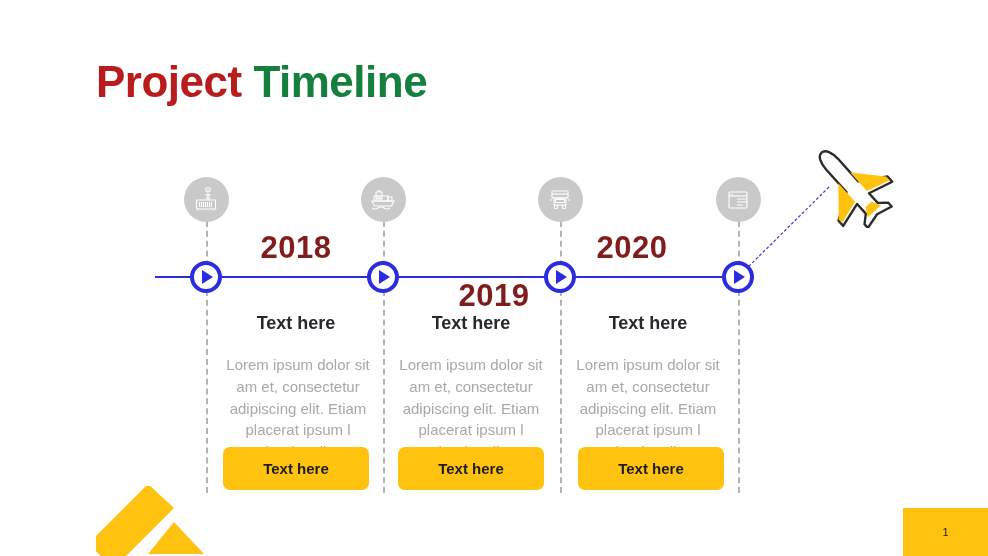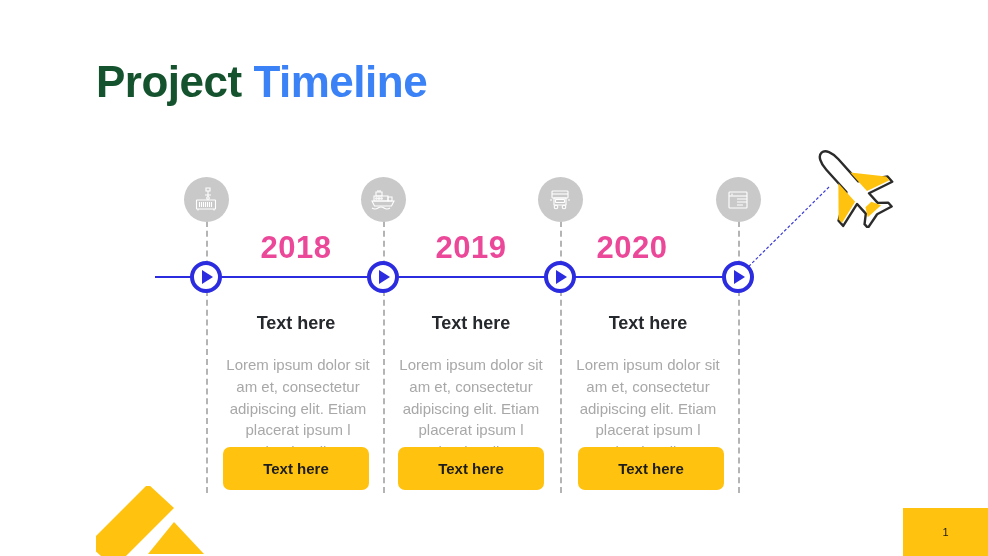--- a/index.html
+++ b/index.html
@@ -22,22 +22,22 @@
   .title {
     position: absolute;
     left: 96px;
     top: 57px;
     font-size: 44px;
     font-weight: bold;
     letter-spacing: -0.5px;
     white-space: nowrap;
     line-height: 1.15;
   }
-  .title .t-dark { color: #14532d; }
-  .title .t-blue { color: #3b82f6; }
+  .title .t-dark { color: #b91c1c; }
+  .title .t-blue { color: #15803d; }
 
   
   .baseline {
     position: absolute;
     left: 155px;
     top: 276px;
     width: 591px;
     height: 2px;
     background: #2b2be0;
   }
@@ -92,21 +92,21 @@
 
   
   .year {
     position: absolute;
     top: 230px;
     width: 160px;
     margin-left: -80px;
     text-align: center;
     font-size: 31px;
     font-weight: bold;
-    color: #ec4899;
+    color: #7f1d1d;
     letter-spacing: 0.5px;
   }
 
   
   .col-head {
     position: absolute;
     top: 313px;
     width: 180px;
     margin-left: -90px;
     text-align: center;
@@ -266,21 +266,21 @@
   <svg class="plane" viewBox="0 0 95 90">
     <g transform="rotate(-42 47 45)">
       <path d="M47 4 c5 0 8 7 8 16 v30 l25 16 v7 l-25 -7 v13 l8 7 v5 l-16 -4 l-16 4 v-5 l8 -7 v-13 l-25 7 v-7 l25 -16 v-30 c0 -9 3 -16 8 -16 z" fill="#ffffff" stroke="#2b2b2b" stroke-width="2.4" stroke-linejoin="round"></path>
       <path d="M55 38 l24 27 v5 l-24 -7 z" fill="#ffc20e"></path>
       <path d="M39 38 l-24 27 v5 l24 -7 z" fill="#ffc20e"></path>
       <path d="M43 74 h8 l5 9 h-18 z" fill="#ffc20e"></path>
     </g>
   </svg>
 
   <div class="year" style="left:296px;">2018</div>
-  <div class="year" style="left:471px;">2019</div>
+  <div class="year" style="left:494px;margin-top:48px;">2019</div>
   <div class="year" style="left:632px;">2020</div>
 
   <div class="col-head" style="left:296px;">Text here</div>
   <div class="col-body" style="left:298px;">Lorem ipsum dolor sit am et, consectetur adipiscing elit. Etiam placerat ipsum l obortis odio.</div>
   <button class="btn" style="left:296px;">Text here</button>
 
   <div class="col-head" style="left:471px;">Text here</div>
   <div class="col-body" style="left:471px;">Lorem ipsum dolor sit am et, consectetur adipiscing elit. Etiam placerat ipsum l obortis odio.</div>
   <button class="btn" style="left:471px;">Text here</button>
 

